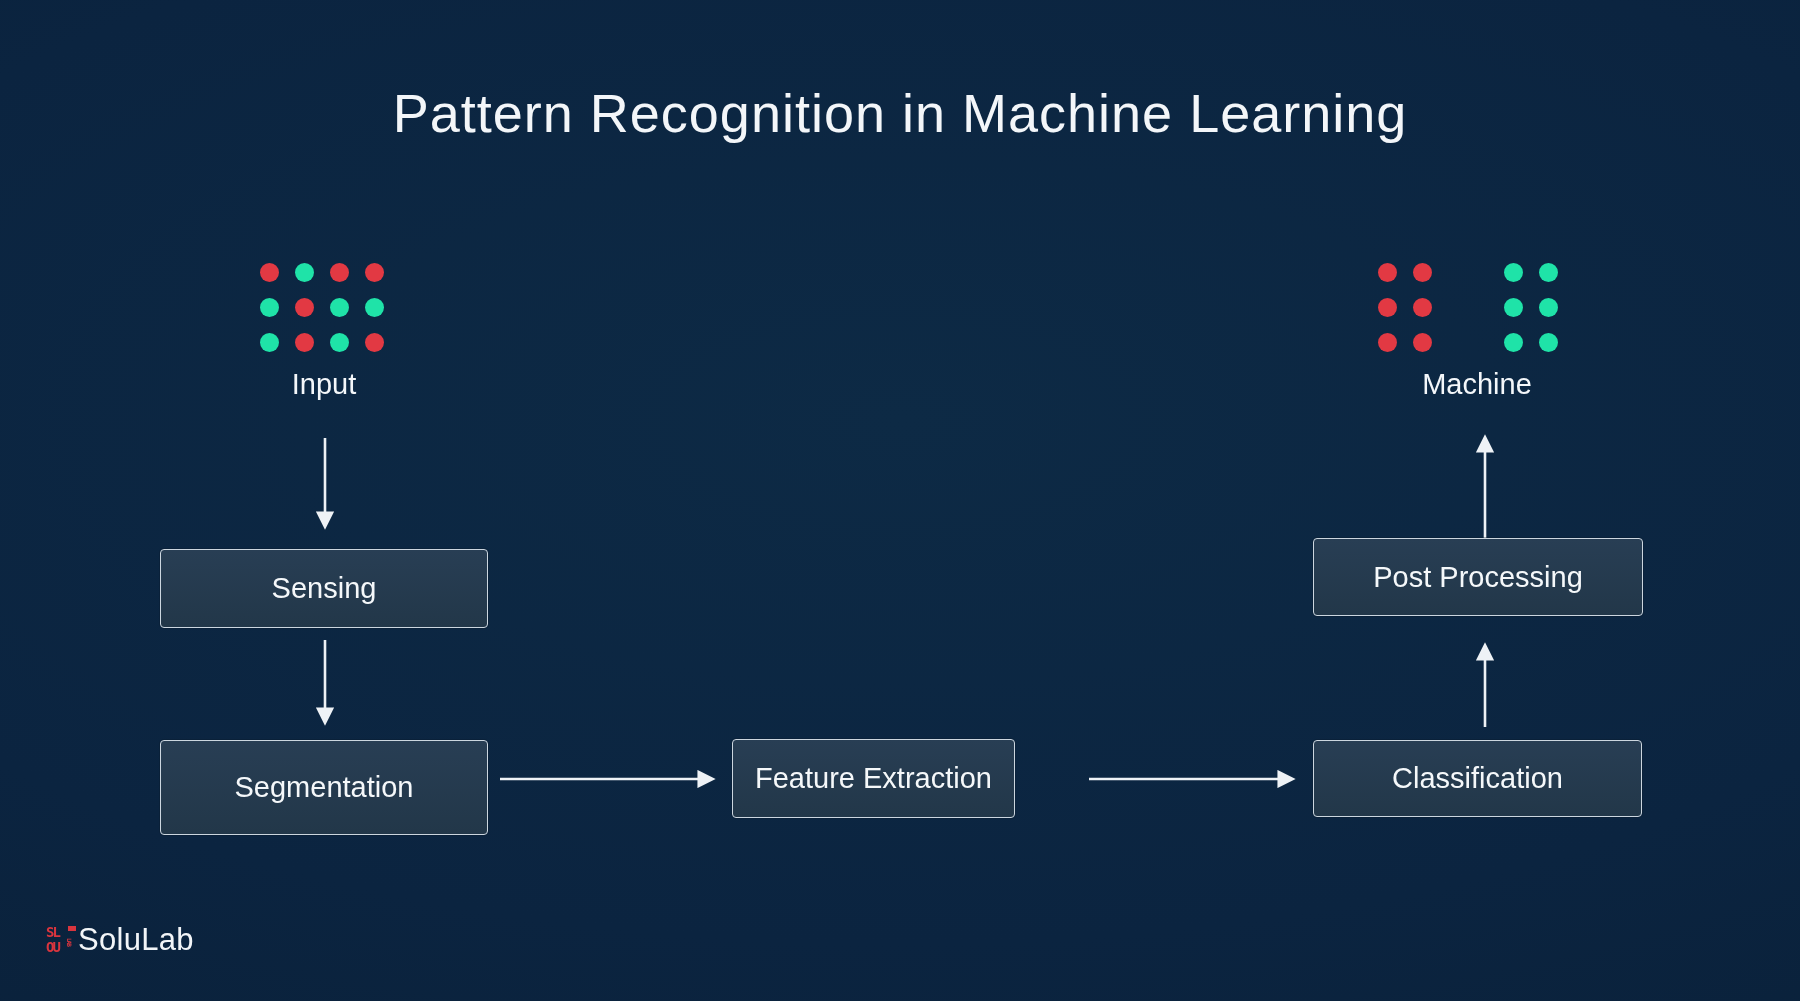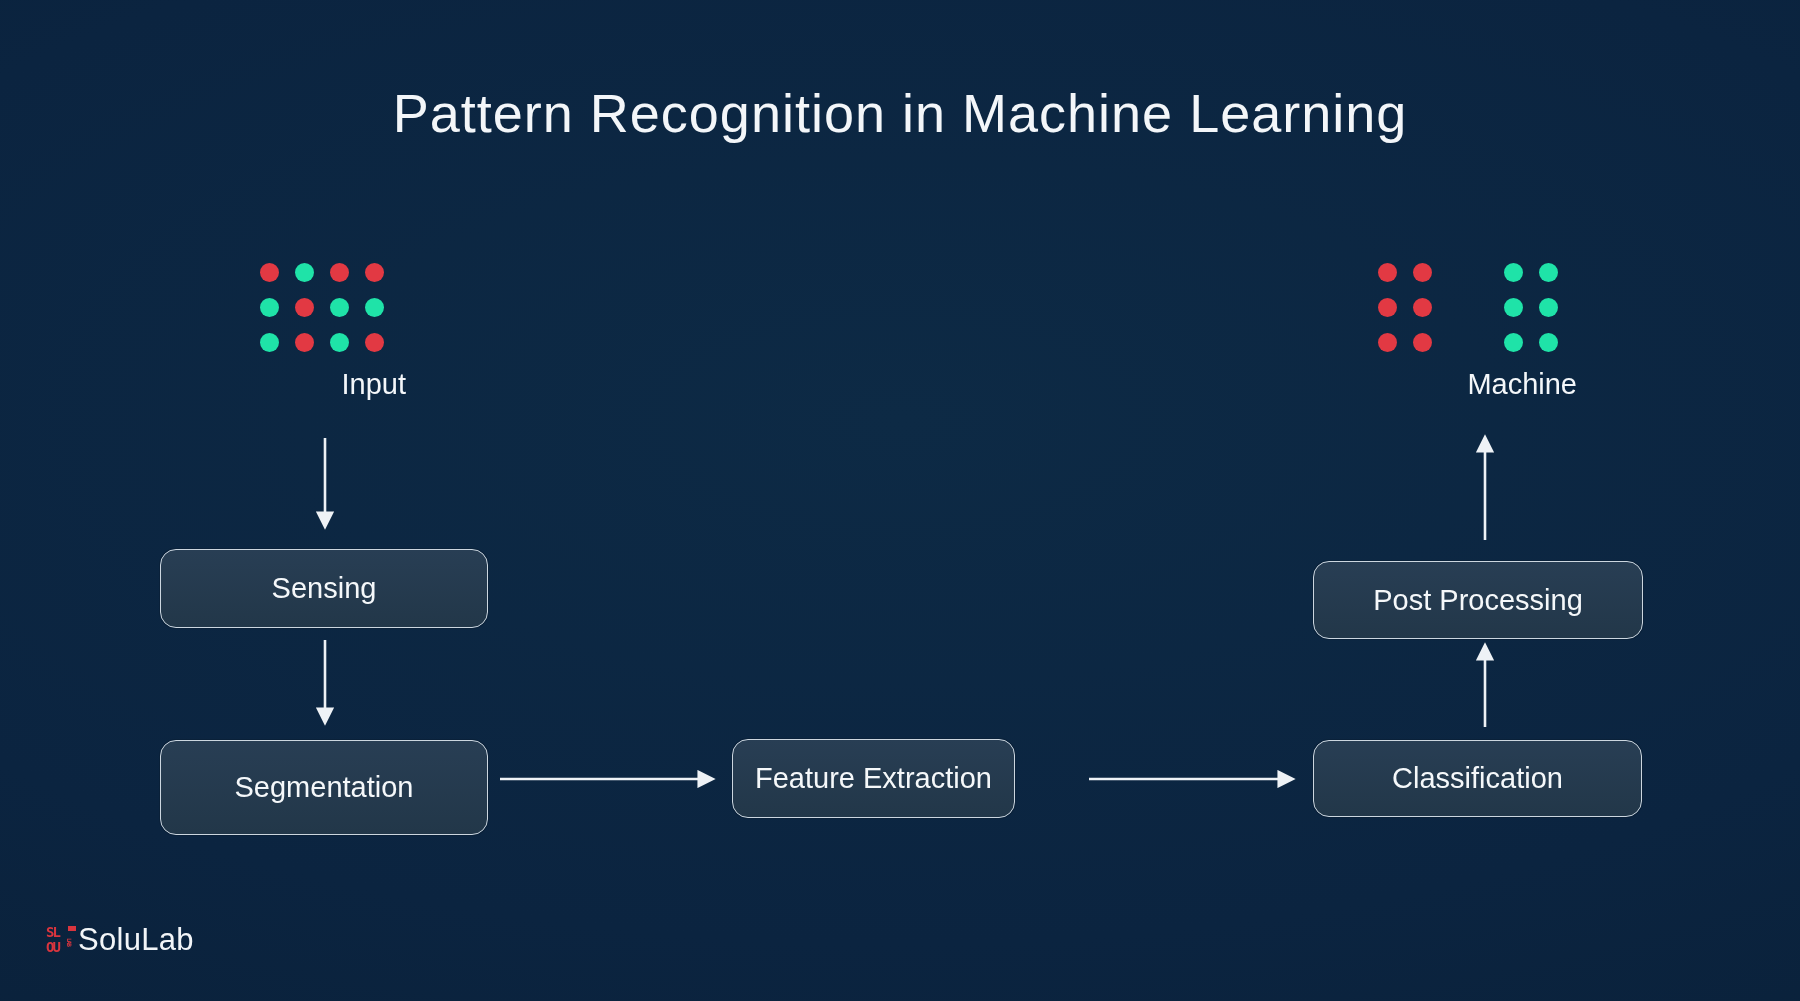--- a/index.html
+++ b/index.html
@@ -13,36 +13,36 @@
   .title{
     left:0;right:0;top:82px;text-align:center;
     color:#f3f6f9;font-size:54px;font-weight:400;letter-spacing:1px;
   }
   
   .dotgrid{display:grid;gap:16px;}
   .dotgrid-4{grid-template-columns:repeat(4,19px);}
   .dotgrid-2{grid-template-columns:repeat(2,19px);}
   .dot{width:19px;height:19px;border-radius:50%;display:block;}
   .io-label{
-    color:#f4f7fa;font-size:29px;font-weight:500;text-align:right;
+    color:#f4f7fa;font-size:29px;font-weight:500;text-align:center;
   }
   
   .node{
     position:absolute;box-sizing:border-box;
     background:linear-gradient(180deg,#283e54 0%,#223749 100%);
-    border:1.6px solid #ccd6df;border-radius:16px;
+    border:1.6px solid #ccd6df;border-radius:4px;
     display:flex;align-items:center;justify-content:center;
     color:#f5f8fa;font-size:29px;font-weight:500;
     box-shadow:0 0 0 1px rgba(8,25,42,.35);
   }
   .node-sensing{left:160px;top:549px;width:328px;height:79px;}
   .node-segmentation{left:160px;top:740px;width:328px;height:95px;}
   .node-feature{left:732px;top:739px;width:283px;height:79px;}
   .node-classification{left:1313px;top:740px;width:329px;height:77px;}
-  .node-post{left:1313px;top:561px;width:330px;height:78px;}
+  .node-post{left:1313px;top:538px;width:330px;height:78px;}
   
   .arrows{left:0;top:0;pointer-events:none;}
   
   .brand{left:46px;top:922px;display:flex;align-items:center;}
   .brand-text{color:#f2f5f8;font-size:31px;font-weight:500;letter-spacing:.3px;}
 </style>
 </head>
 <body>
 
 <div class="abs title">Pattern Recognition in Machine Learning</div>

